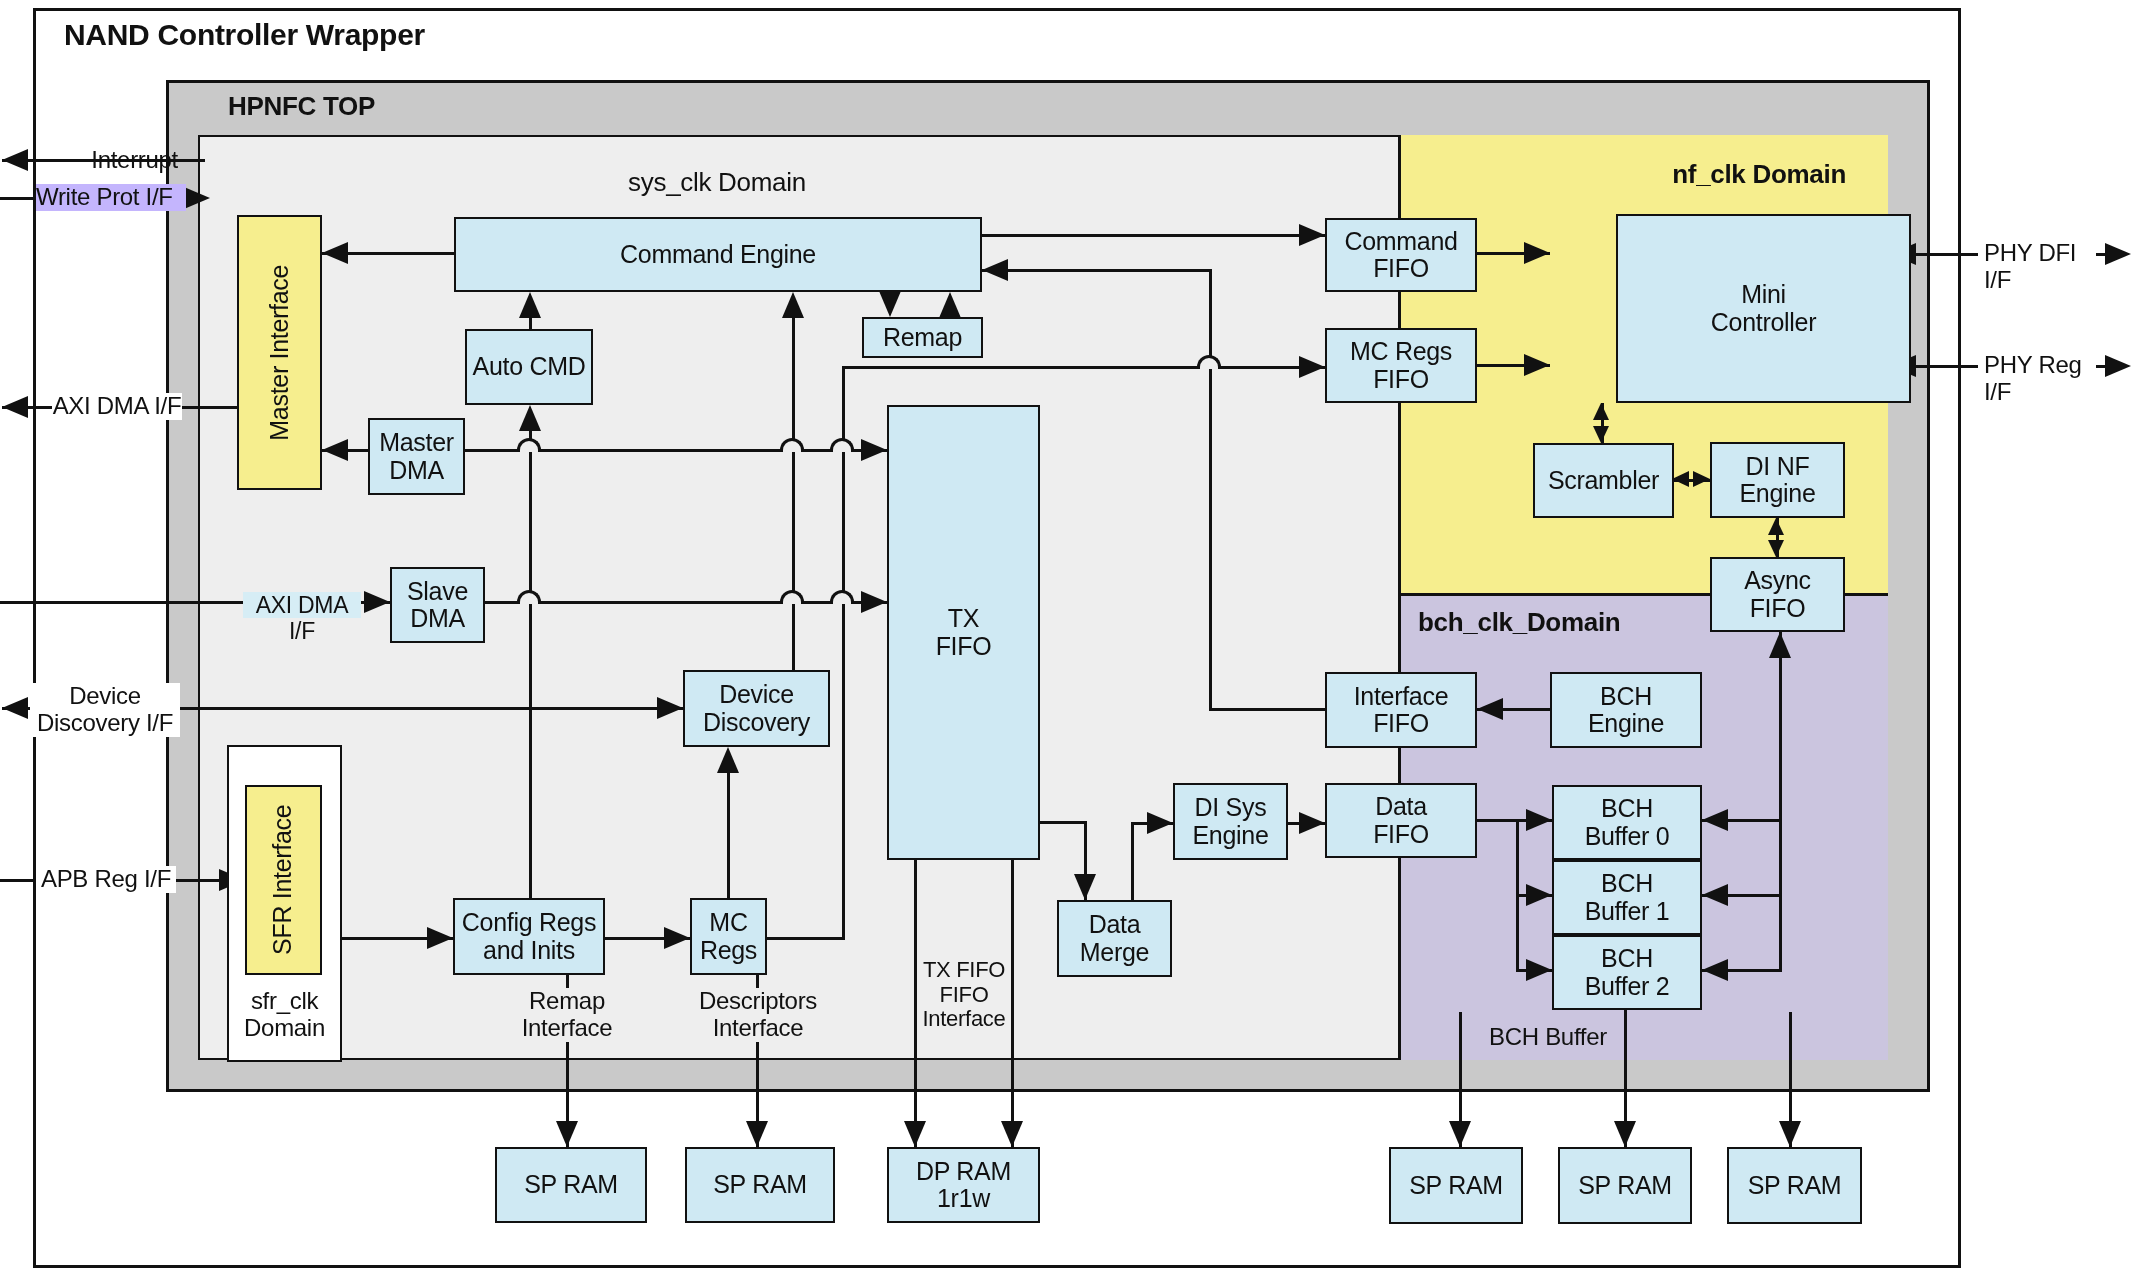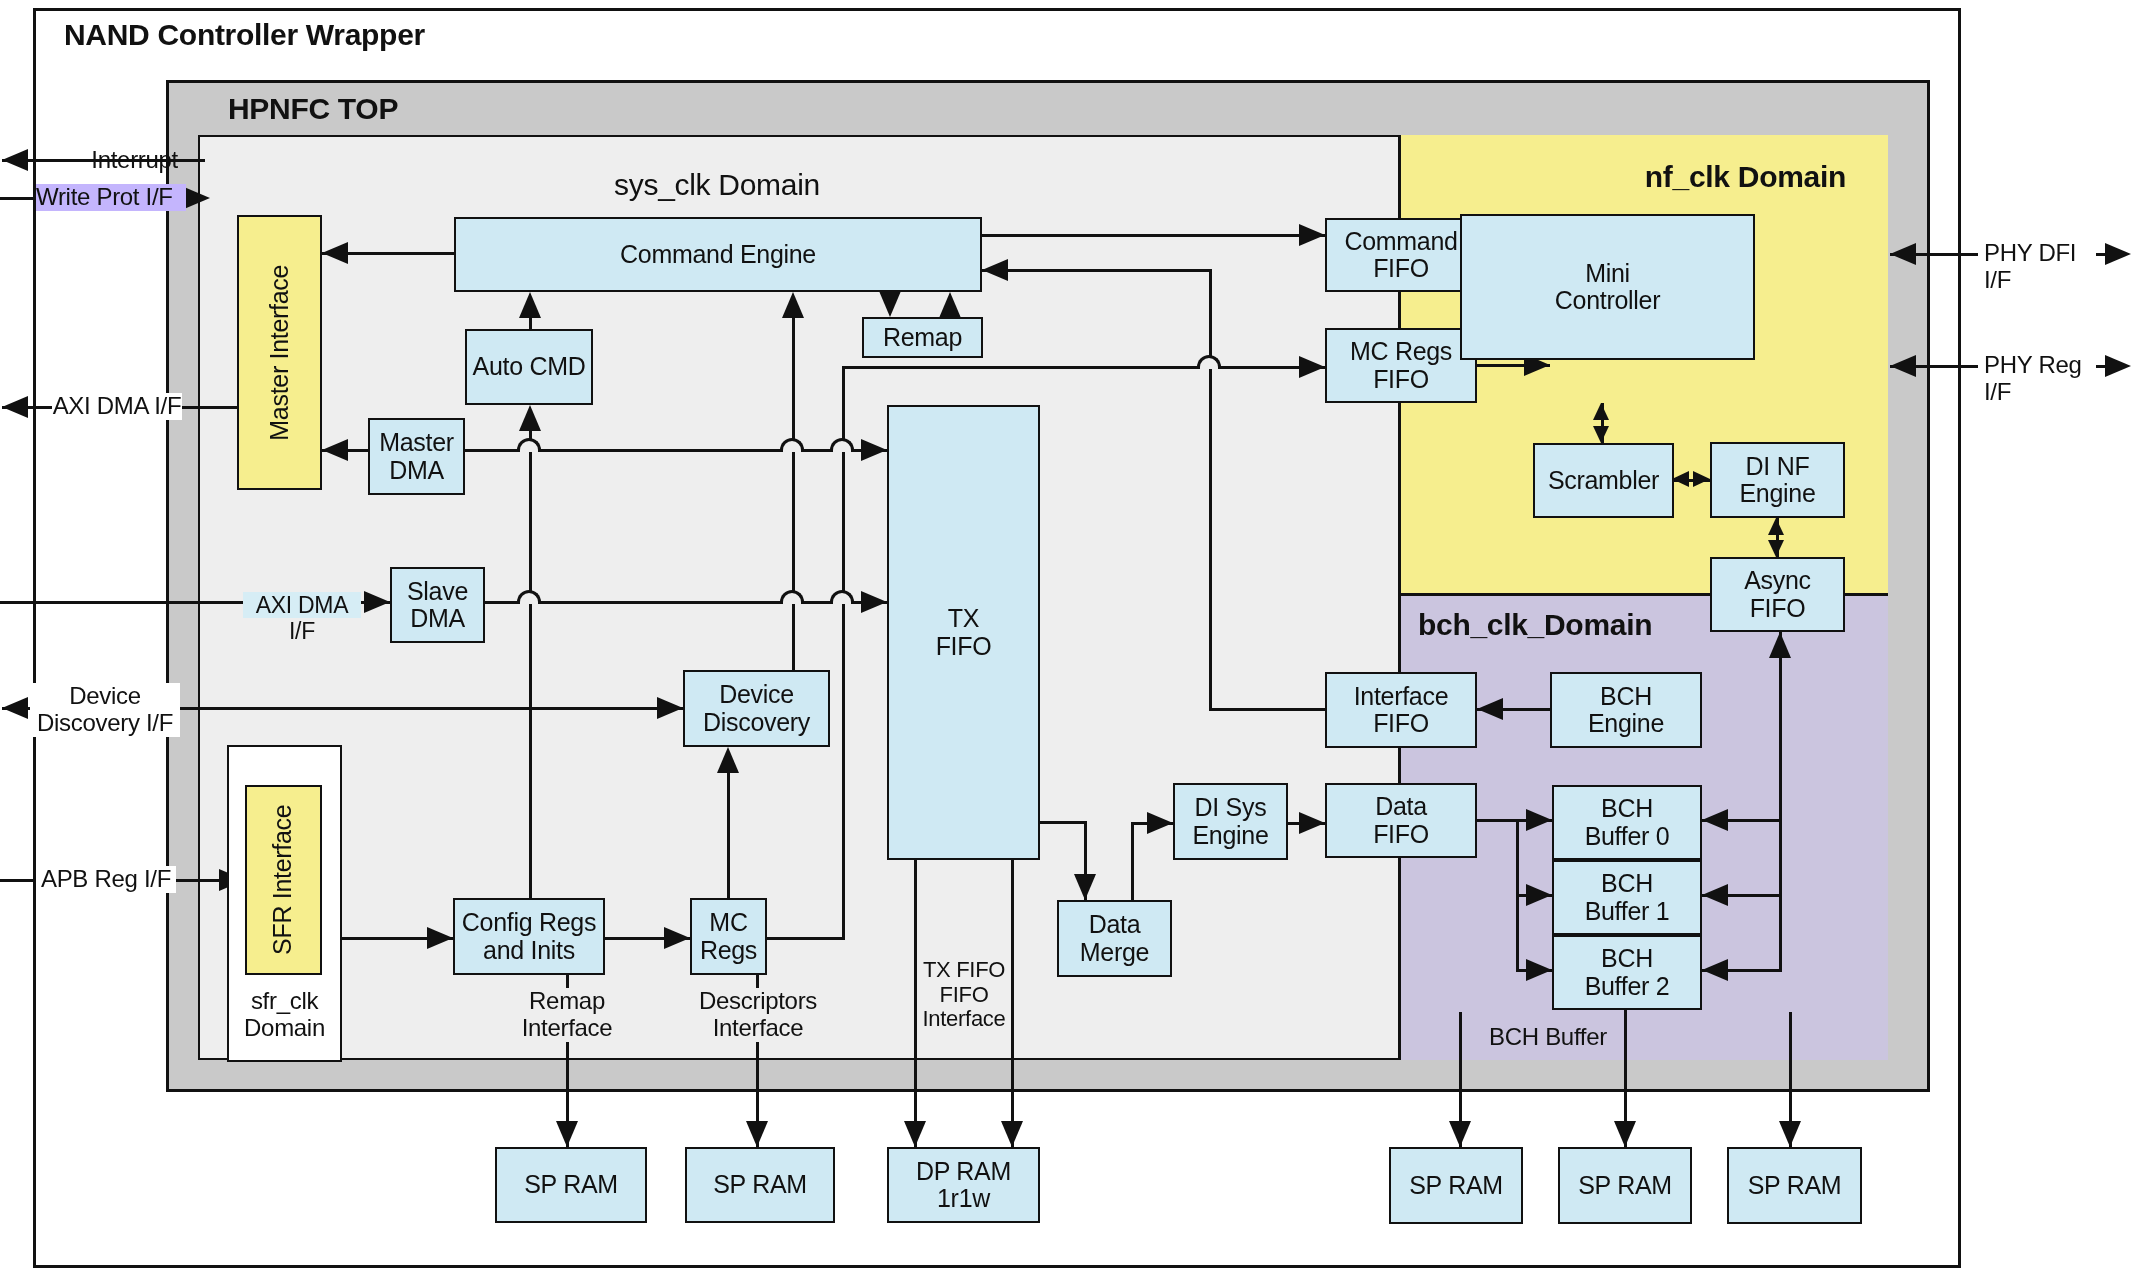--- a/index.html
+++ b/index.html
@@ -27,21 +27,21 @@
   .sm.ar{border-left-width:17px;border-top-width:8px;border-bottom-width:8px;}
   .sm.al{border-right-width:17px;border-top-width:8px;border-bottom-width:8px;}
   .sm.au{border-bottom-width:17px;border-left-width:8px;border-right-width:8px;}
   .sm.ad{border-top-width:17px;border-left-width:8px;border-right-width:8px;}
   
   .hop{position:absolute;width:24px;height:14px;border:3px solid #111;border-bottom:none;border-radius:12px 12px 0 0;background:#eeeeee;box-sizing:border-box;}
   
   .lab{position:absolute;font-size:24px;line-height:1.12;text-align:center;letter-spacing:-.3px;}
   .bold{font-weight:bold;}
   .bgm{background:#eeeeee;}
-  .t27{font-size:30px;}
+  .t27{font-size:26px;}
   .t30{font-size:30px;}
 </style>
 </head>
 <body>
 
 <div id="stage">
 
   <div id="wrapper"></div>
   <div id="hpnfc"></div>
   <div id="inner"></div>
@@ -240,21 +240,21 @@
       <span>FIFO</span>
     </div>
   <div class="b" style="left:1325px;top:672px;width:152px;height:76px;">
       <span>Interface</span>
       <span>FIFO</span>
     </div>
   <div class="b" style="left:1325px;top:783px;width:152px;height:75px;">
       <span>Data</span>
       <span>FIFO</span>
     </div>
-  <div class="b" style="left:1460px;top:214px;width:295px;height:146px;">
+  <div class="b" style="left:1616px;top:214px;width:295px;height:189px;">
       <span>Mini</span>
       <span>Controller</span>
     </div>
   <div class="b" style="left:1533px;top:443px;width:141px;height:75px;text-align:center;">
       <span>Scrambler</span>
     </div>
   <div class="b" style="left:1710px;top:442px;width:135px;height:76px;">
       <span>DI NF</span>
       <span>Engine</span>
     </div>

